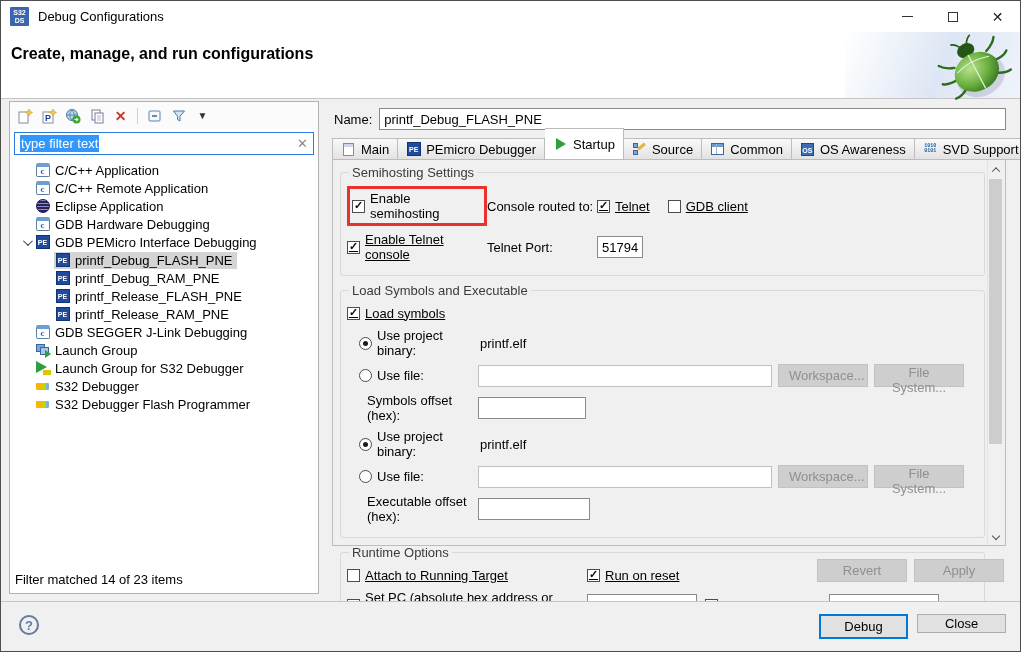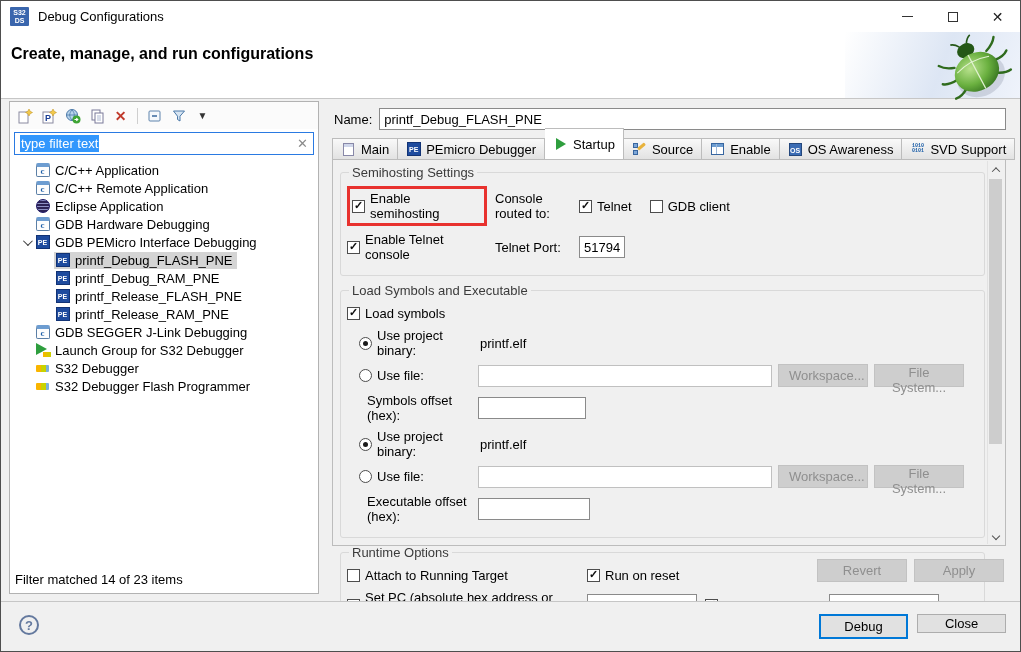--- a/index.html
+++ b/index.html
@@ -103,22 +103,22 @@
   .ic-src .pen { position:absolute; right:0; top:3px; width:9px; height:3px; background:#e8b33c;
                  transform:rotate(-40deg); border-radius:1px; }
 
   .content { position:absolute; left:6px; top:58px; right:8px; height:387px;
              background:#f0f0f0; border:1px solid #bcbcbc; padding:3px 0 0 0; }
 
   fieldset { border:1px solid #d9d9d9; border-radius:3px; margin:2px 20px 7px 7px; padding:1px 6px 7px 6px; }
   legend { padding:0 3px; margin-left:2px; color:#3b3b3b; }
   .row { display:flex; align-items:center; margin:5px 0 6px 0; min-height:18px; }
   .c1 { width:140px; flex:none; display:inline-flex; align-items:center; }
-  .c2 { width:92px; flex:none;padding-left:8px; }
-  .cbw { display:inline-flex; align-items:center; gap:5px; }
+  .c2 { width:110px; flex:none; }
+  .cbw { display:inline-flex; align-items:center; gap:5px;text-decoration:underline; }
   .cb { width:13px; height:13px; border:1px solid #4d4d4d; background:#fff; flex:none;
         display:inline-flex; align-items:center; justify-content:center; position:relative; }
   .cb.checked::after { content:"✓"; font-size:11px; font-weight:bold; color:#101010; margin-top:-1px; }
   .rb { width:13px; height:13px; border:1px solid #4d4d4d; border-radius:50%; background:#fff; flex:none;
         display:inline-flex; align-items:center; justify-content:center; }
   .rb.selected::after { content:""; width:5px; height:5px; border-radius:50%; background:#1a1a1a; }
   .red-hi { display:inline-flex; align-items:center; gap:5px; border:3px solid #e8322e;
             padding:2px 6px 2px 2px; background:transparent; }
   .indent1 { margin-left:12px; }
   .indent2 { margin-left:20px; }
@@ -356,20 +356,33 @@
             <span class="ticon">
               <span class="icn-c">c</span>
             </span>
             <span class="tlabel">GDB SEGGER J-Link Debugging</span>
           </span>
         </div>
       <div class="tree-row">
           <span class="tw"></span>
           <span class="hl">
             <span class="ticon">
+              <span class="icn-lg">
+                <span class="r1"></span>
+                <span class="r2"></span>
+                <span class="arr"></span>
+              </span>
+            </span>
+            <span class="tlabel">Launch Group</span>
+          </span>
+        </div>
+      <div class="tree-row">
+          <span class="tw"></span>
+          <span class="hl">
+            <span class="ticon">
               <span class="icn-lgs">
                 <span class="arr"></span>
                 <span class="nxp"></span>
               </span>
             </span>
             <span class="tlabel">Launch Group for S32 Debugger</span>
           </span>
         </div>
       <div class="tree-row">
           <span class="tw"></span>
@@ -427,21 +440,21 @@
               <span class="b2"></span>
               <span class="pen"></span>
             </span>
           </span>
           <span>Source</span>
         </div>
       <div class="tab">
           <span class="tico">
             <span class="ic-grid"></span>
           </span>
-          <span>Enable</span>
+          <span>Common</span>
         </div>
       <div class="tab">
           <span class="tico">
             <span class="ic-os">OS</span>
           </span>
           <span>OS Awareness</span>
         </div>
       <div class="tab">
           <span class="tico">
             <span class="ic-svd"><span>1010</span><br><span>0101</span></span>

